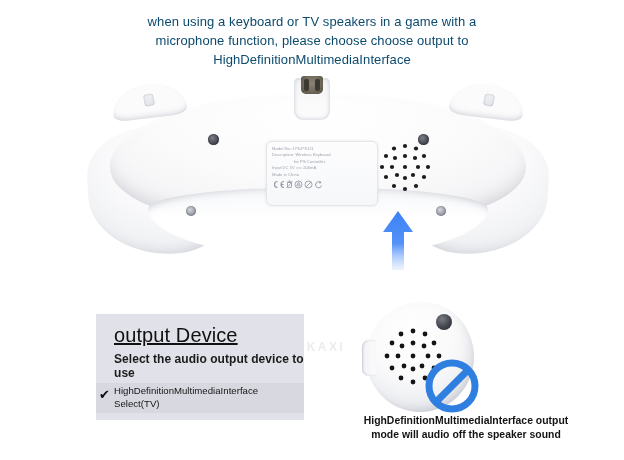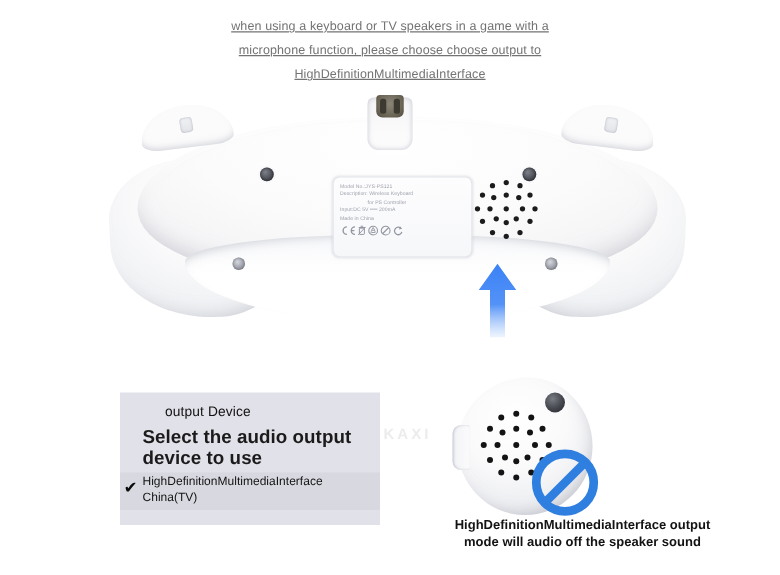--- a/index.html
+++ b/index.html
@@ -18,25 +18,24 @@
     overflow: hidden;
   }
 
   
   #header-text {
     position: absolute;
     left: 62px;
     top: 12px;
     width: 500px;
     text-align: center;
-    font-size: 10px;
+    font-size: 13px;
     line-height: 19px;
-    color: #737373;
+    color: #0c4a6e;
     letter-spacing: 0.1px;
-    text-decoration: underline;
   }
   #header-text .hline { display: block; }
 
   
   #controller-photo {
     position: absolute;
     left: 88px;
     top: 78px;
     width: 460px;
     height: 200px;
@@ -239,27 +238,28 @@
     position: absolute;
     left: 96px;
     top: 314px;
     width: 208px;
     height: 106px;
     background: #e1e1e9;
     box-sizing: border-box;
     padding: 10px 0 0 0;
   }
   #dialog-title {
-    font-size: 11px;
+    font-size: 20px;
     color: #111111;
-    padding: 0 0 3px 36px;
+    padding: 0 0 3px 18px;
     letter-spacing: 0.1px;
+    text-decoration: underline;
   }
   .dialog-sub {
-    font-size: 15px;
+    font-size: 12px;
     font-weight: bold;
     color: #1b1b1b;
     padding: 2px 0 2px 18px;
     letter-spacing: 0.05px;
   }
   #dialog-selected {
     position: relative;
     background: #d8d8e1;
     margin-top: 1px;
     padding: 2px 0 3px 18px;
@@ -449,21 +449,21 @@
     <path d="M18 1 L33 22 H24 V60 H12 V22 H3 Z" fill="url(#arrGrad)"></path>
   </svg>
 
 
   <div id="output-dialog">
     <div id="dialog-title">output Device</div>
     <div class="dialog-sub">Select the audio output device to use</div>
     <div id="dialog-selected">
       <span id="check-icon">✔</span>
       <div class="sel-line">HighDefinitionMultimediaInterface</div>
-      <div class="sel-line">China(TV)</div>
+      <div class="sel-line">Select(TV)</div>
     </div>
   </div>
 
   <div id="speaker-inset">
     <div id="inset-body"></div>
     <div id="inset-tab"></div>
     <div id="inset-screw"></div>
 
     <svg id="inset-grille" viewBox="0 0 66 66">
       <g fill="#141416">

